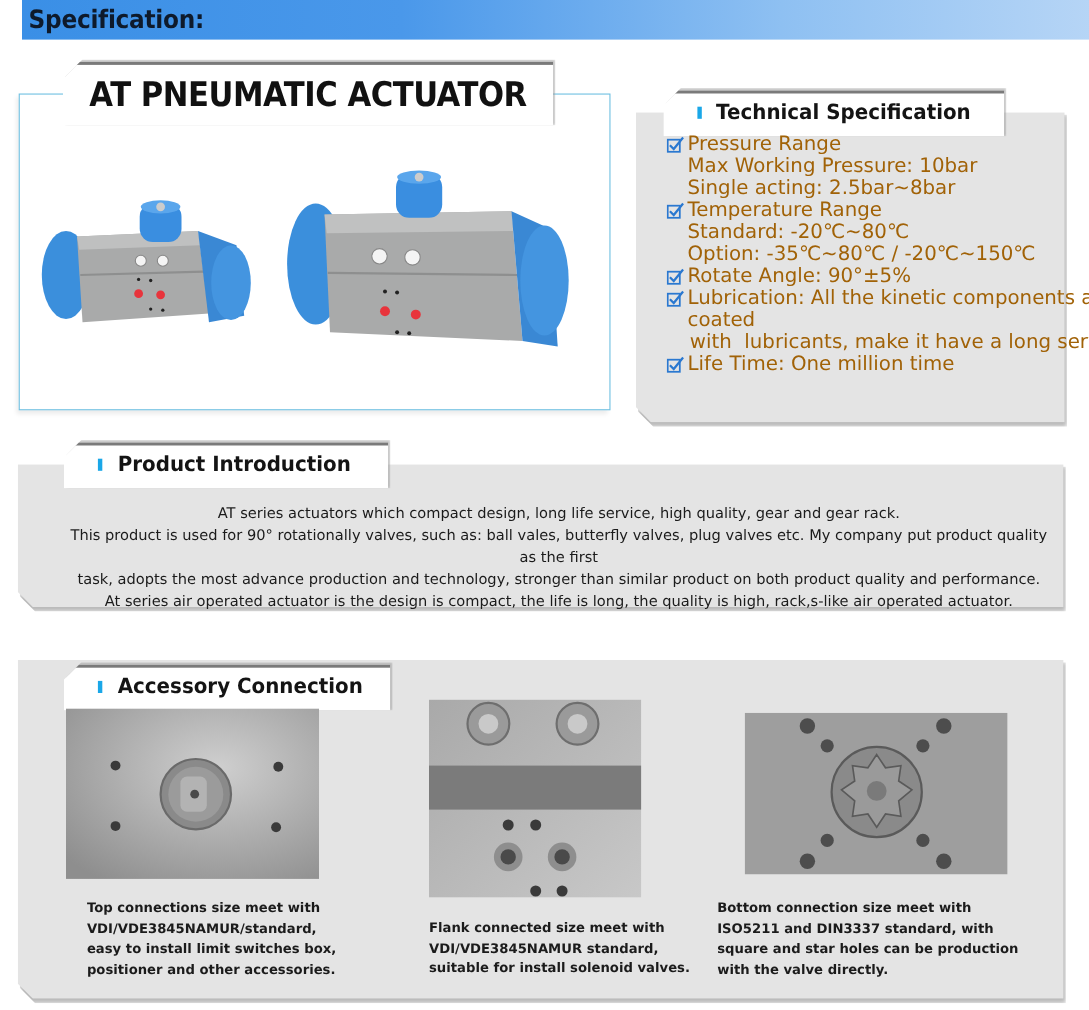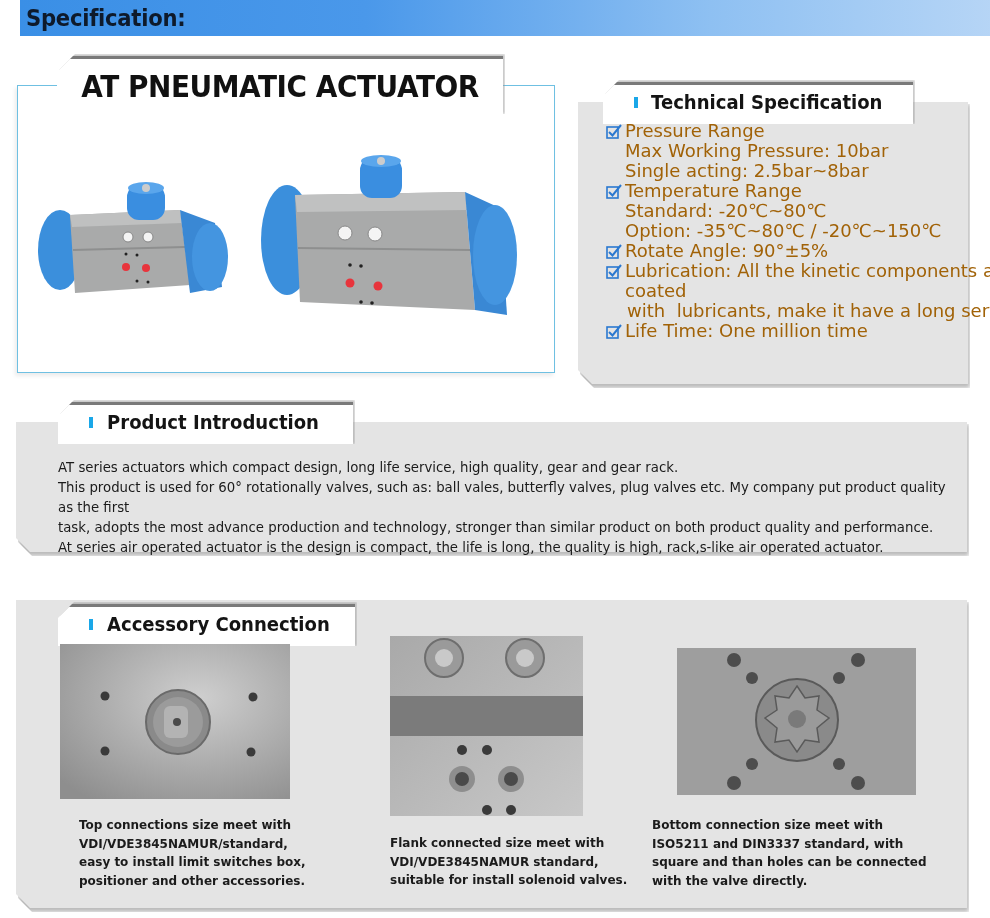--- a/index.html
+++ b/index.html
@@ -69,21 +69,21 @@
     transform: scaleX(0.95); transform-origin: left center; white-space: nowrap;
   }
 
   .spec-list { position: absolute; left: 605px; top: 121px; font-size: 18px; line-height: 20px; color: #a16207; }
   .spec-item { position: relative; padding-left: 20px; }
   .spec-item .check { position: absolute; left: 1px; top: 3px; width: 16px; height: 15px; }
   .spec-sub { padding-left: 20px; }
   .spec-cont { padding-left: 22px; }
 
   .intro-text {
-    position: absolute; left: 58px; top: 458px; width: 900px; font-size: 13.3px; line-height: 20px; color: #1b1b1b;
+    position: absolute; left: 58px; top: 458px; width: 900px; font-size: 13.3px; line-height: 20px; color: #1b1b1b; text-align: center;
   }
 
   .acc-img { position: absolute; overflow: hidden; }
   .acc-caption { position: absolute; font-size: 12px; line-height: 18.5px; color: #1b1b1b; font-weight: bold; }
 </style>
 </head>
 <body>
 
 <div class="topbar">
   <div class="topbar-title">Specification:</div>
@@ -195,21 +195,21 @@
 <div class="panel-shadow" style="left:18px;top:424px;width:951px;height:132px;"></div>
 <div class="panel" style="left:16px;top:422px;width:951px;height:130px;"></div>
 <div class="section-tab" style="left:58px;top:402px;width:295px;">
   <div class="tab-shadow"></div>
   <div class="tab"></div>
   <div class="marker" style="left:31px;"></div>
   <div class="label" style="left:49px;">Product Introduction</div>
 </div>
 <div class="intro-text">
   <div>AT series actuators which compact design, long life service, high quality, gear and gear rack.</div>
-  <div>This product is used for 60° rotationally valves, such as: ball vales, butterfly valves, plug valves etc. My company put product quality as the first</div>
+  <div>This product is used for 90° rotationally valves, such as: ball vales, butterfly valves, plug valves etc. My company put product quality as the first</div>
   <div>task, adopts the most advance production and technology, stronger than similar product on both product quality and performance.</div>
   <div>At series air operated actuator is the design is compact, the life is long, the quality is high, rack,s-like air operated actuator.</div>
 </div>
 
 <div class="panel-shadow" style="left:18px;top:602px;width:951px;height:310px;"></div>
 <div class="panel" style="left:16px;top:600px;width:951px;height:308px;"></div>
 <div class="section-tab" style="left:58px;top:580px;width:297px;margin-top:24px;">
   <div class="tab-shadow"></div>
   <div class="tab"></div>
   <div class="marker" style="left:31px;"></div>
@@ -279,15 +279,15 @@
   <div>positioner and other accessories.</div>
 </div>
 <div class="acc-caption" style="left:390px;top:834px;">
   <div>Flank connected size meet with</div>
   <div>VDI/VDE3845NAMUR standard,</div>
   <div>suitable for install solenoid valves.</div>
 </div>
 <div class="acc-caption" style="left:652px;top:816px;">
   <div>Bottom connection size meet with</div>
   <div>ISO5211 and DIN3337 standard, with</div>
-  <div>square and than holes can be connected</div>
+  <div>square and star holes can be production</div>
   <div>with the valve directly.</div>
 </div>
 
 </body></html>

